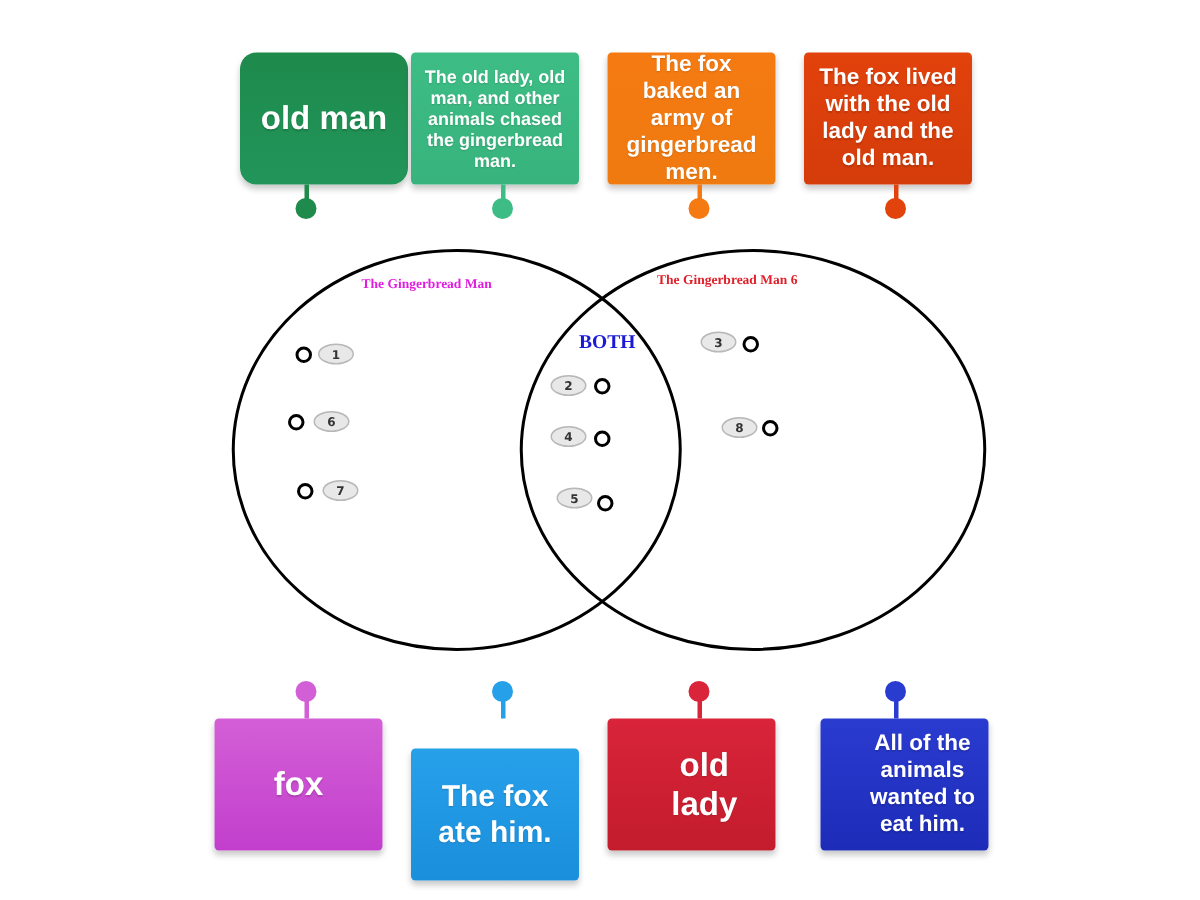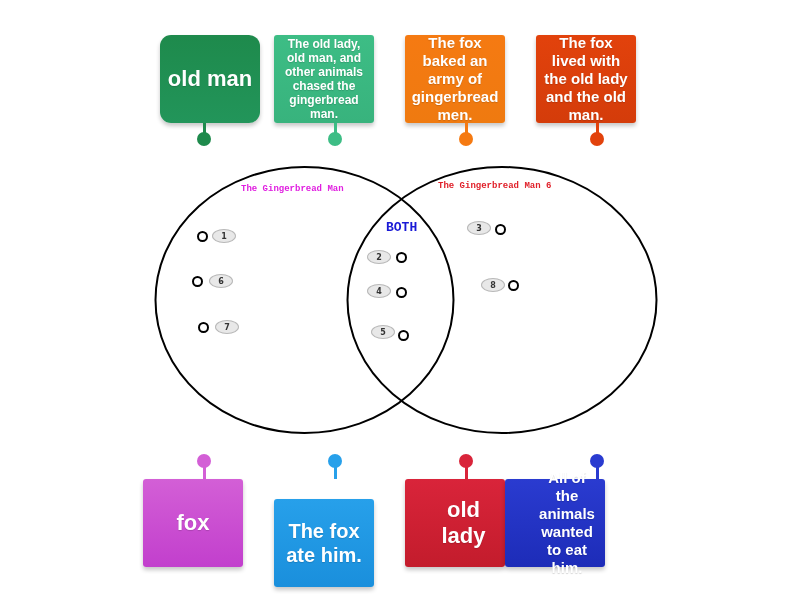--- a/index.html
+++ b/index.html
@@ -11,21 +11,21 @@
       overflow: hidden;
       font-family: "Liberation Sans", sans-serif;
     }
     #stage {
       position: relative;
       width: 800px;
       height: 600px;
     }
     .tile {
       position: absolute;
-      width: 100px;
+      width: 112px;
       height: 88px;
       border-radius: 3px;
       box-shadow: 0 3px 4px rgba(0,0,0,0.22);
       display: flex;
       align-items: center;
       justify-content: center;
       text-align: center;
       color: #ffffff;
       font-weight: bold;
       cursor: grab;
@@ -55,21 +55,21 @@
     #venn {
       position: absolute;
       left: 0;
       top: 0;
       width: 800px;
       height: 600px;
       pointer-events: none;
     }
     .set-label {
       position: absolute;
-      font-family: Liberation Mono, monospace;
+      font-family: Liberation Serif, serif;
       font-size: 9px;
       font-weight: bold;
       white-space: nowrap;
     }
     .slot-badge {
       position: absolute;
       width: 24px;
       height: 14px;
       border-radius: 50%;
       background: #e8e8e8;
@@ -194,18 +194,18 @@
     <div class="pin" style="left:459px; top:454px; background:#d9243a;"></div>
     <div class="stem" style="left:464.5px; top:466px; height:13px; background:#d9243a;"></div>
     <div class="tile t-xl" style="left:405px; top:479px; background:linear-gradient(#d9243a,#c31c2c);padding-left:23px;">
       <span>old lady</span>
     </div>
   </div>
 
   <div>
     <div class="pin" style="left:590px; top:454px; background:#2a3bd0;"></div>
     <div class="stem" style="left:595.5px; top:466px; height:13px; background:#2a3bd0;"></div>
-    <div class="tile t-md" style="left:505px; top:479px; background:linear-gradient(#2a3bd0,#1d2cb8);padding-left:30px;">
+    <div class="tile t-md" style="left:547px; top:479px; background:linear-gradient(#2a3bd0,#1d2cb8);padding-left:30px;">
       <span>All of the animals wanted to eat him.</span>
     </div>
   </div>
 
 </div>
 
 </body></html>

